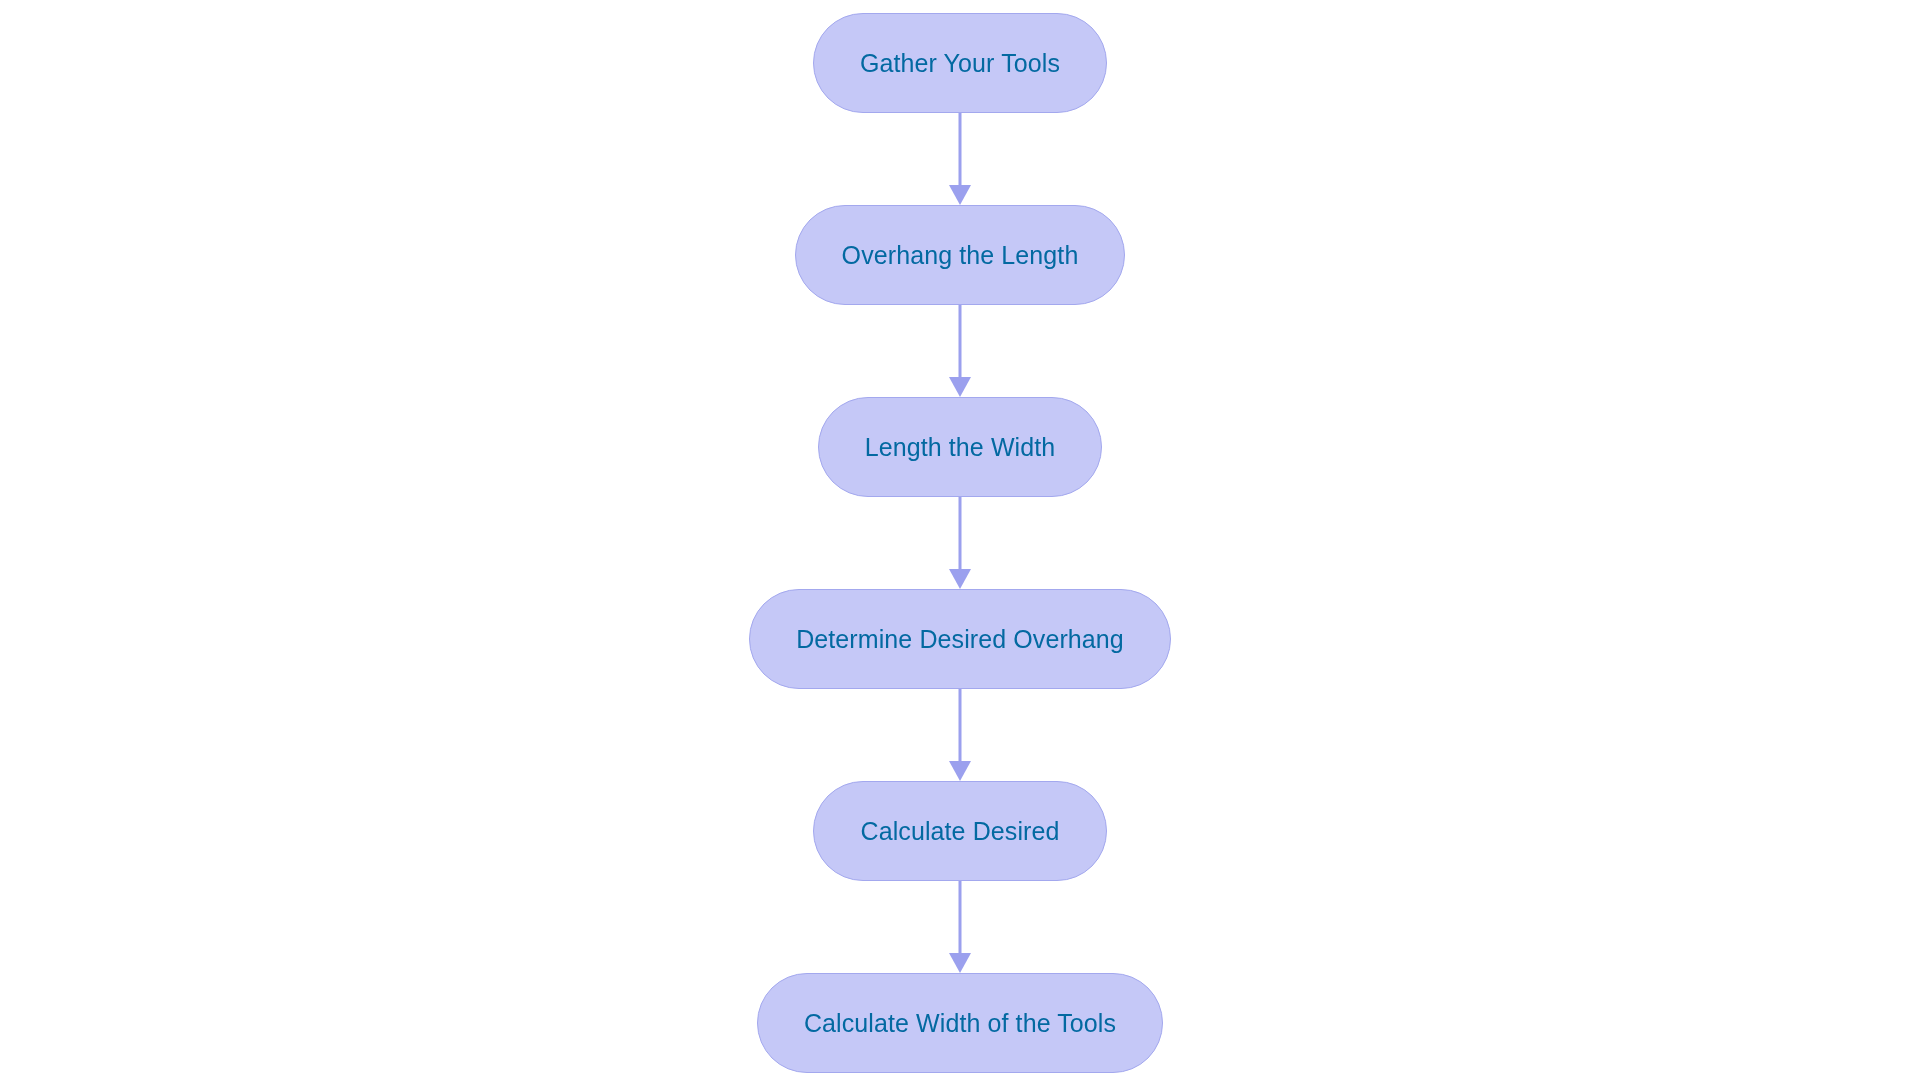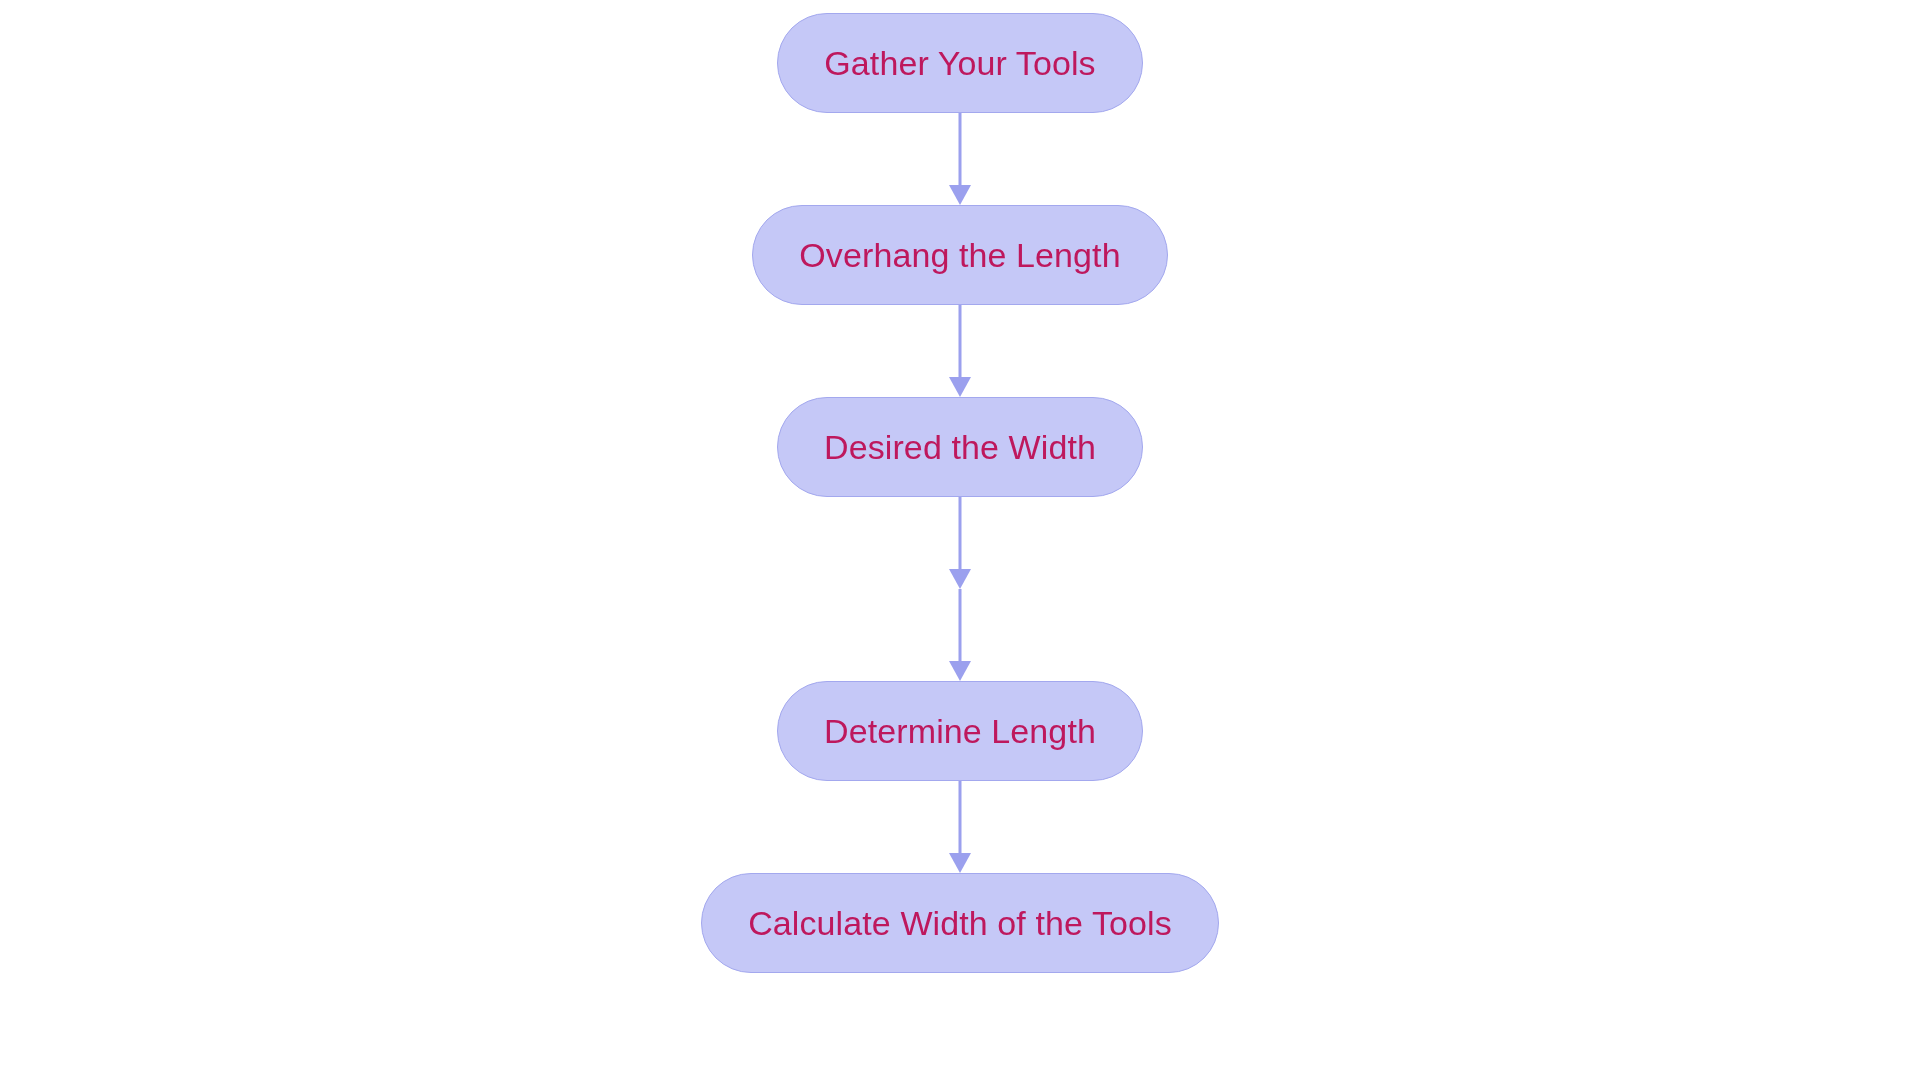--- a/index.html
+++ b/index.html
@@ -44,23 +44,23 @@
     justify-content: center;
     background: #c5c8f7;
     border: 1.6px solid #a3a8ee;
     border-radius: 50px;
     padding: 0 46px;
     white-space: nowrap;
     flex: 0 0 auto;
   }
 
   .node-label {
-    color: #be185d;
+    color: #0369a1;
     font-family: "Liberation Sans", sans-serif;
-    font-size: 34px;
+    font-size: 25px;
     font-weight: 400;
     letter-spacing: 0.1px;
     line-height: 1;
     white-space: nowrap;
   }
 
   .connector {
     flex: 0 0 auto;
     width: 22px;
     height: 92px;
@@ -107,36 +107,39 @@
     <div class="node">
       <span class="node-label">Overhang the Length</span>
     </div>
 
     <div class="connector">
       <div class="connector-line"></div>
       <div class="connector-head"></div>
     </div>
 
     <div class="node">
-      <span class="node-label">Desired the Width</span>
+      <span class="node-label">Length the Width</span>
     </div>
 
     <div class="connector">
       <div class="connector-line"></div>
       <div class="connector-head"></div>
     </div>
 
+    <div class="node">
+      <span class="node-label">Determine Desired Overhang</span>
+    </div>
 
     <div class="connector">
       <div class="connector-line"></div>
       <div class="connector-head"></div>
     </div>
 
     <div class="node">
-      <span class="node-label">Determine Length</span>
+      <span class="node-label">Calculate Desired</span>
     </div>
 
     <div class="connector">
       <div class="connector-line"></div>
       <div class="connector-head"></div>
     </div>
 
     <div class="node">
       <span class="node-label">Calculate Width of the Tools</span>
     </div>

